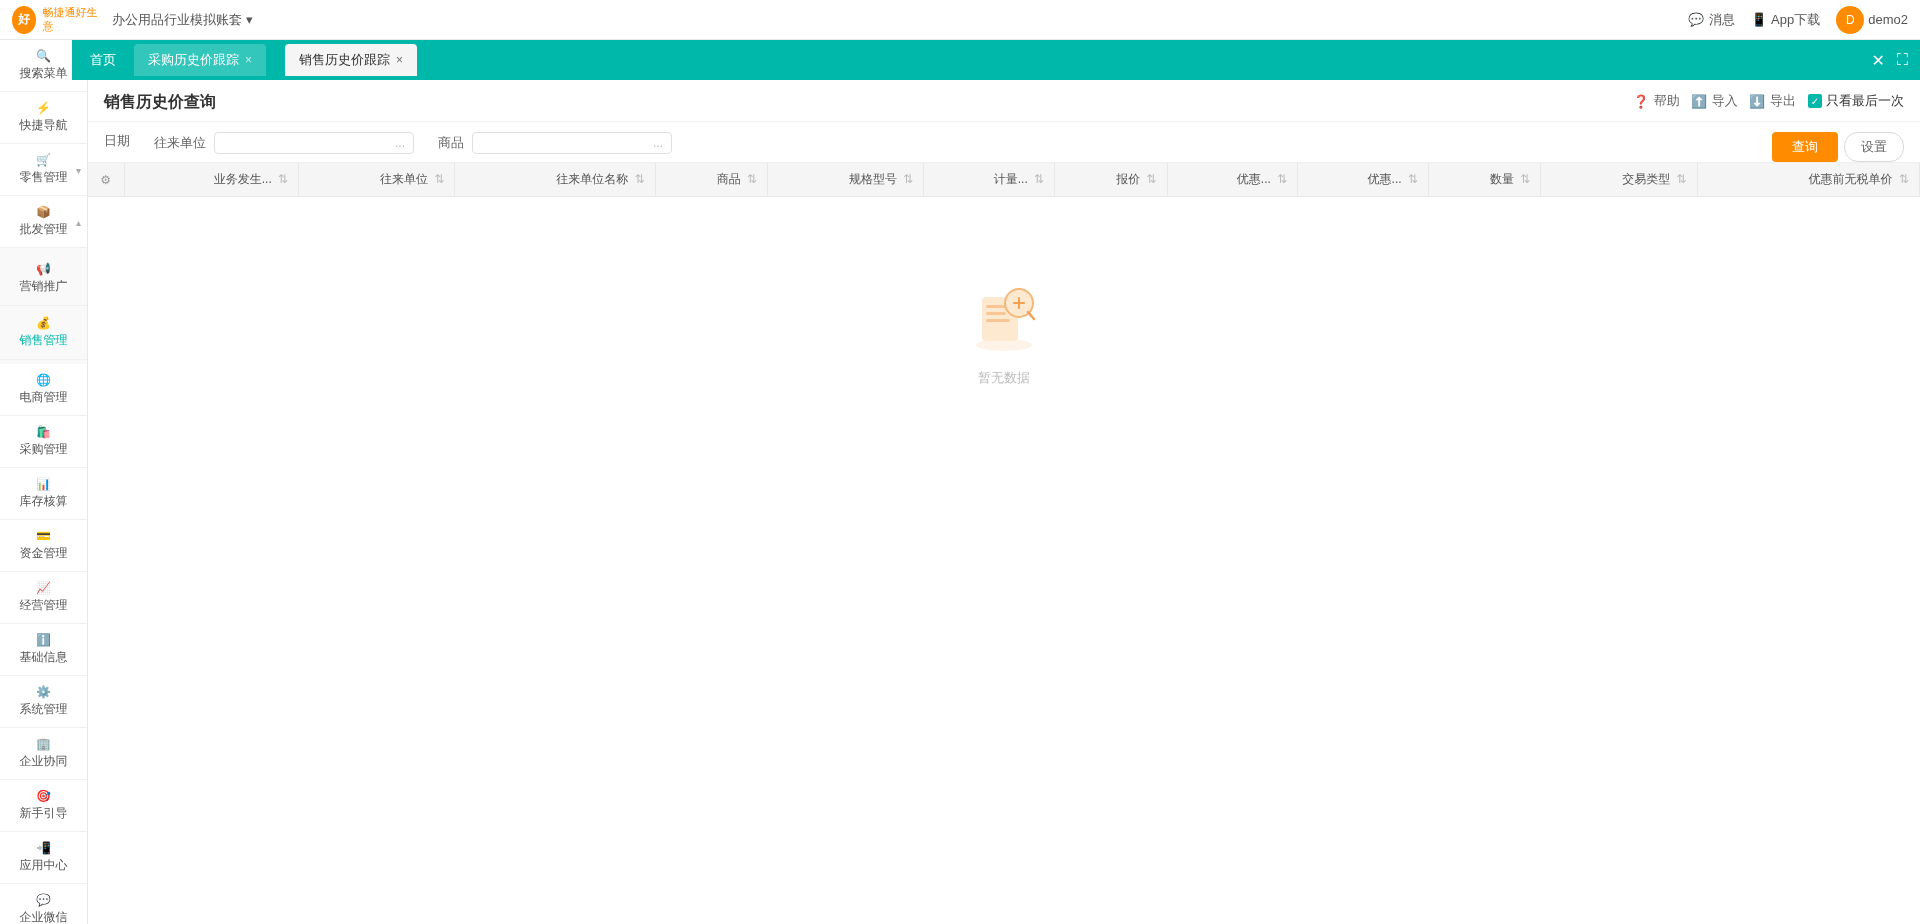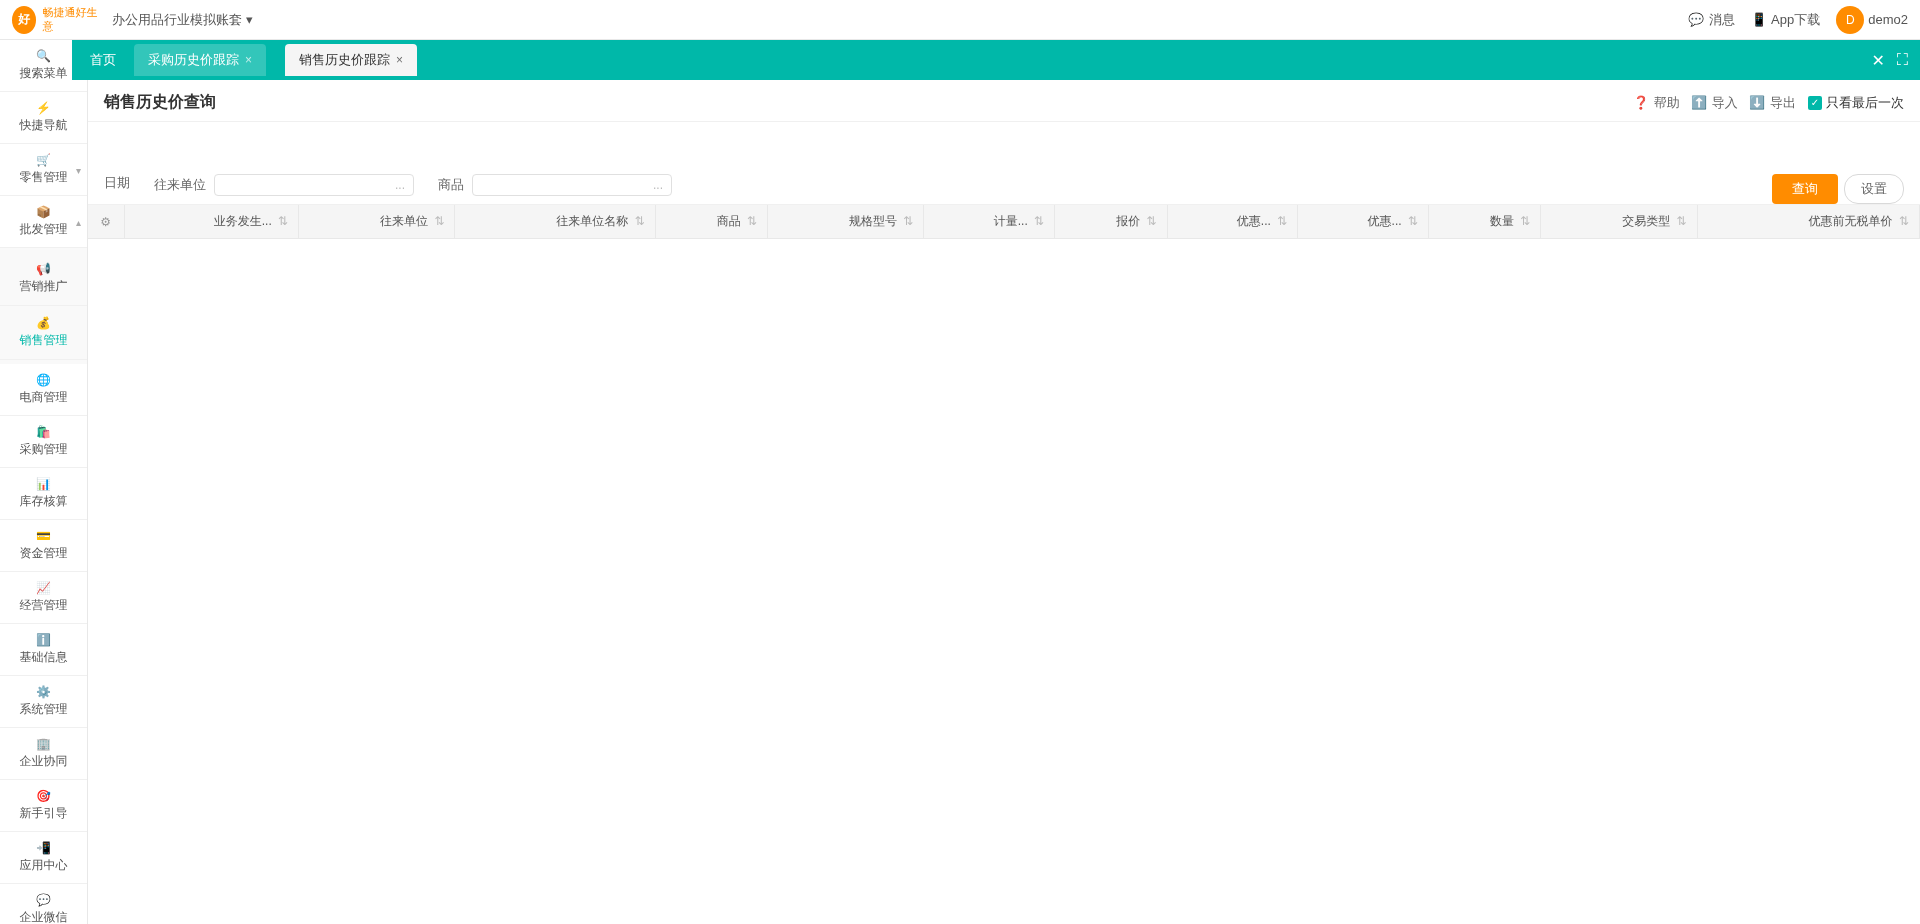--- a/index.html
+++ b/index.html
@@ -189,21 +189,21 @@
       background: #fff;
       margin: 0;
       padding: 0;
       min-height: 100%;
     }
 
     
     .page-header {
       padding: 12px 16px 8px;
       display: flex;
-      align-items: center;
+      align-items: flex-start;
       justify-content: space-between;
       border-bottom: 1px solid #f0f0f0;
     }
     .page-title {
       font-size: 16px;
       font-weight: 600;
       color: #333;
     }
     .page-header-actions {
       display: flex;
@@ -497,21 +497,21 @@
           <span>导出</span>
         </div>
         <div class="only-last-checkbox">
           <div class="checkbox-checked">✓</div>
           <span>只看最后一次</span>
         </div>
       </div>
     </div>
 
     <div style="padding: 10px 16px 0 16px; border-bottom: 1px solid #f0f0f0;">
-      <div style="display:flex; align-items:flex-start; gap:24px;margin-top:42px;">
+      <div style="display:flex; align-items:flex-start; gap:24px;">
 
         <div class="filter-group">
           <span class="filter-label">日期</span>
         </div>
 
         <div class="filter-group">
           <span class="filter-label">往来单位</span>
           <div class="filter-input" style="min-width:200px;">
             <span class="filter-input-text"></span>
             <span class="filter-input-dots">...</span>
@@ -587,16 +587,32 @@
             <th>
               <span>优惠前无税单价</span>
               <span class="sort-icon">⇅</span>
             </th>
           </tr>
         </thead>
         <tbody>
         </tbody>
       </table>
 
+      <div class="empty-state">
+        <div class="empty-icon">
+          <svg viewBox="0 0 80 80" xmlns="http://www.w3.org/2000/svg">
+            <ellipse cx="40" cy="68" rx="28" ry="6" fill="#fde8d0" opacity="0.5"></ellipse>
+            <rect x="18" y="20" width="36" height="44" rx="4" fill="#fde8d0"></rect>
+            <rect x="22" y="28" width="28" height="3" rx="1.5" fill="#f5b87a" opacity="0.7"></rect>
+            <rect x="22" y="35" width="20" height="3" rx="1.5" fill="#f5b87a" opacity="0.7"></rect>
+            <rect x="22" y="42" width="24" height="3" rx="1.5" fill="#f5b87a" opacity="0.7"></rect>
+            <circle cx="55" cy="26" r="14" fill="#fde8d0" stroke="#f5b87a" stroke-width="2"></circle>
+            <line x1="50" y1="26" x2="60" y2="26" stroke="#f5a050" stroke-width="2" stroke-linecap="round"></line>
+            <line x1="55" y1="21" x2="55" y2="31" stroke="#f5a050" stroke-width="2" stroke-linecap="round"></line>
+            <line x1="64" y1="35" x2="70" y2="42" stroke="#f5a050" stroke-width="2.5" stroke-linecap="round"></line>
+          </svg>
+        </div>
+        <span class="empty-text">暂无数据</span>
+      </div>
     </div>
 
   </div>
 </div>
 
 </body></html>

